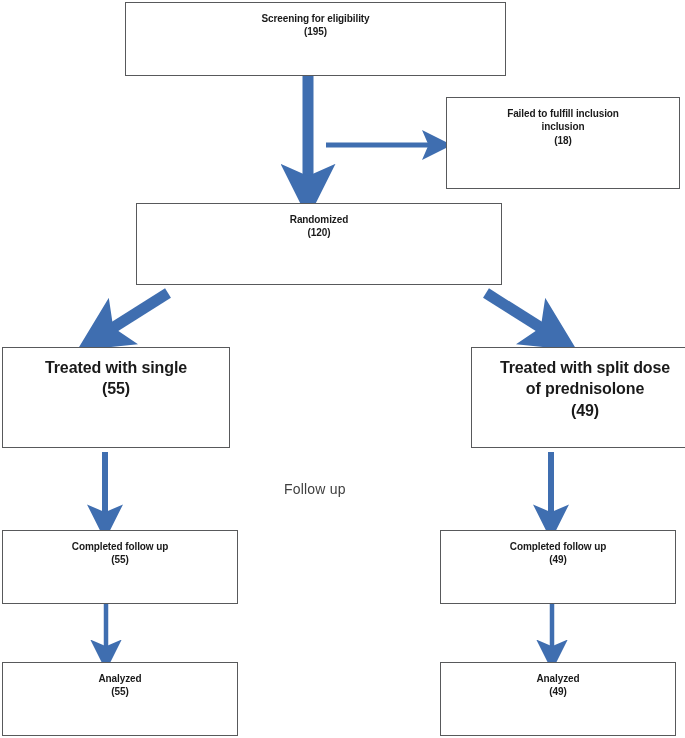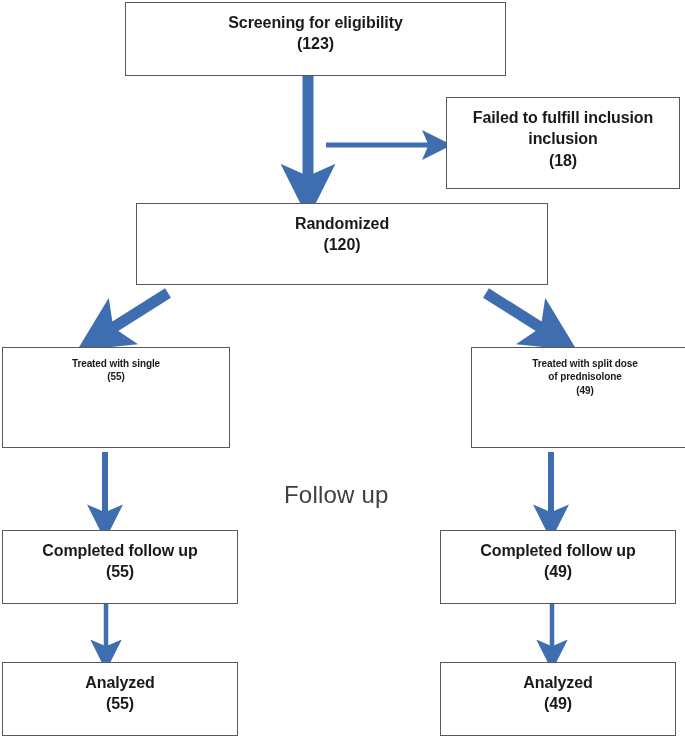--- a/index.html
+++ b/index.html
@@ -32,33 +32,33 @@
     background: #ffffff;
     border: 1.6px solid #58595b;
     display: flex;
     flex-direction: column;
     align-items: center;
     padding-top: 9px;
     z-index: 2;
   }
   .node .line {
     font-weight: bold;
-    font-size: 16px;
+    font-size: 10px;
     line-height: 1.33;
     color: #1a1a1a;
     text-align: center;
     letter-spacing: -0.1px;
     white-space: nowrap;
   }
   .node.tight .line {
-    font-size: 10px;
+    font-size: 16px;
   }
   .follow-label {
     position: absolute;
-    font-size: 24px;
+    font-size: 14px;
     font-weight: normal;
     color: #3f3f3f;
     letter-spacing: 0.2px;
     z-index: 2;
     white-space: nowrap;
   }
 </style>
 </head>
 <body>
 
@@ -89,30 +89,30 @@
 
     <line x1="551" y1="452" x2="551" y2="520" stroke="#3f6eb0" stroke-width="6" marker-end="url(#head-med)"></line>
 
     <line x1="106" y1="604" x2="106" y2="653" stroke="#3f6eb0" stroke-width="4.5" marker-end="url(#head-thin)"></line>
 
     <line x1="552" y1="604" x2="552" y2="653" stroke="#3f6eb0" stroke-width="4.5" marker-end="url(#head-thin)"></line>
   </svg>
 
   <div class="node" style="left:125px; top:2px; width:381px; height:74px;">
     <div class="line">Screening for eligibility</div>
-    <div class="line">(123)</div>
+    <div class="line">(195)</div>
   </div>
 
   <div class="node" style="left:446px; top:97px; width:234px; height:92px;">
     <div class="line">Failed to fulfill inclusion</div>
     <div class="line">inclusion</div>
     <div class="line">(18)</div>
   </div>
 
-  <div class="node" style="left:136px; top:203px; width:412px; height:82px;">
+  <div class="node" style="left:136px; top:203px; width:366px; height:82px;">
     <div class="line">Randomized</div>
     <div class="line">(120)</div>
   </div>
 
   <div class="node tight" style="left:2px; top:347px; width:228px; height:101px;">
     <div class="line">Treated with single</div>
     <div class="line">(55)</div>
   </div>
 
   <div class="node tight" style="left:437px; top:347px; width:228px; height:101px;margin-left:34px;">

